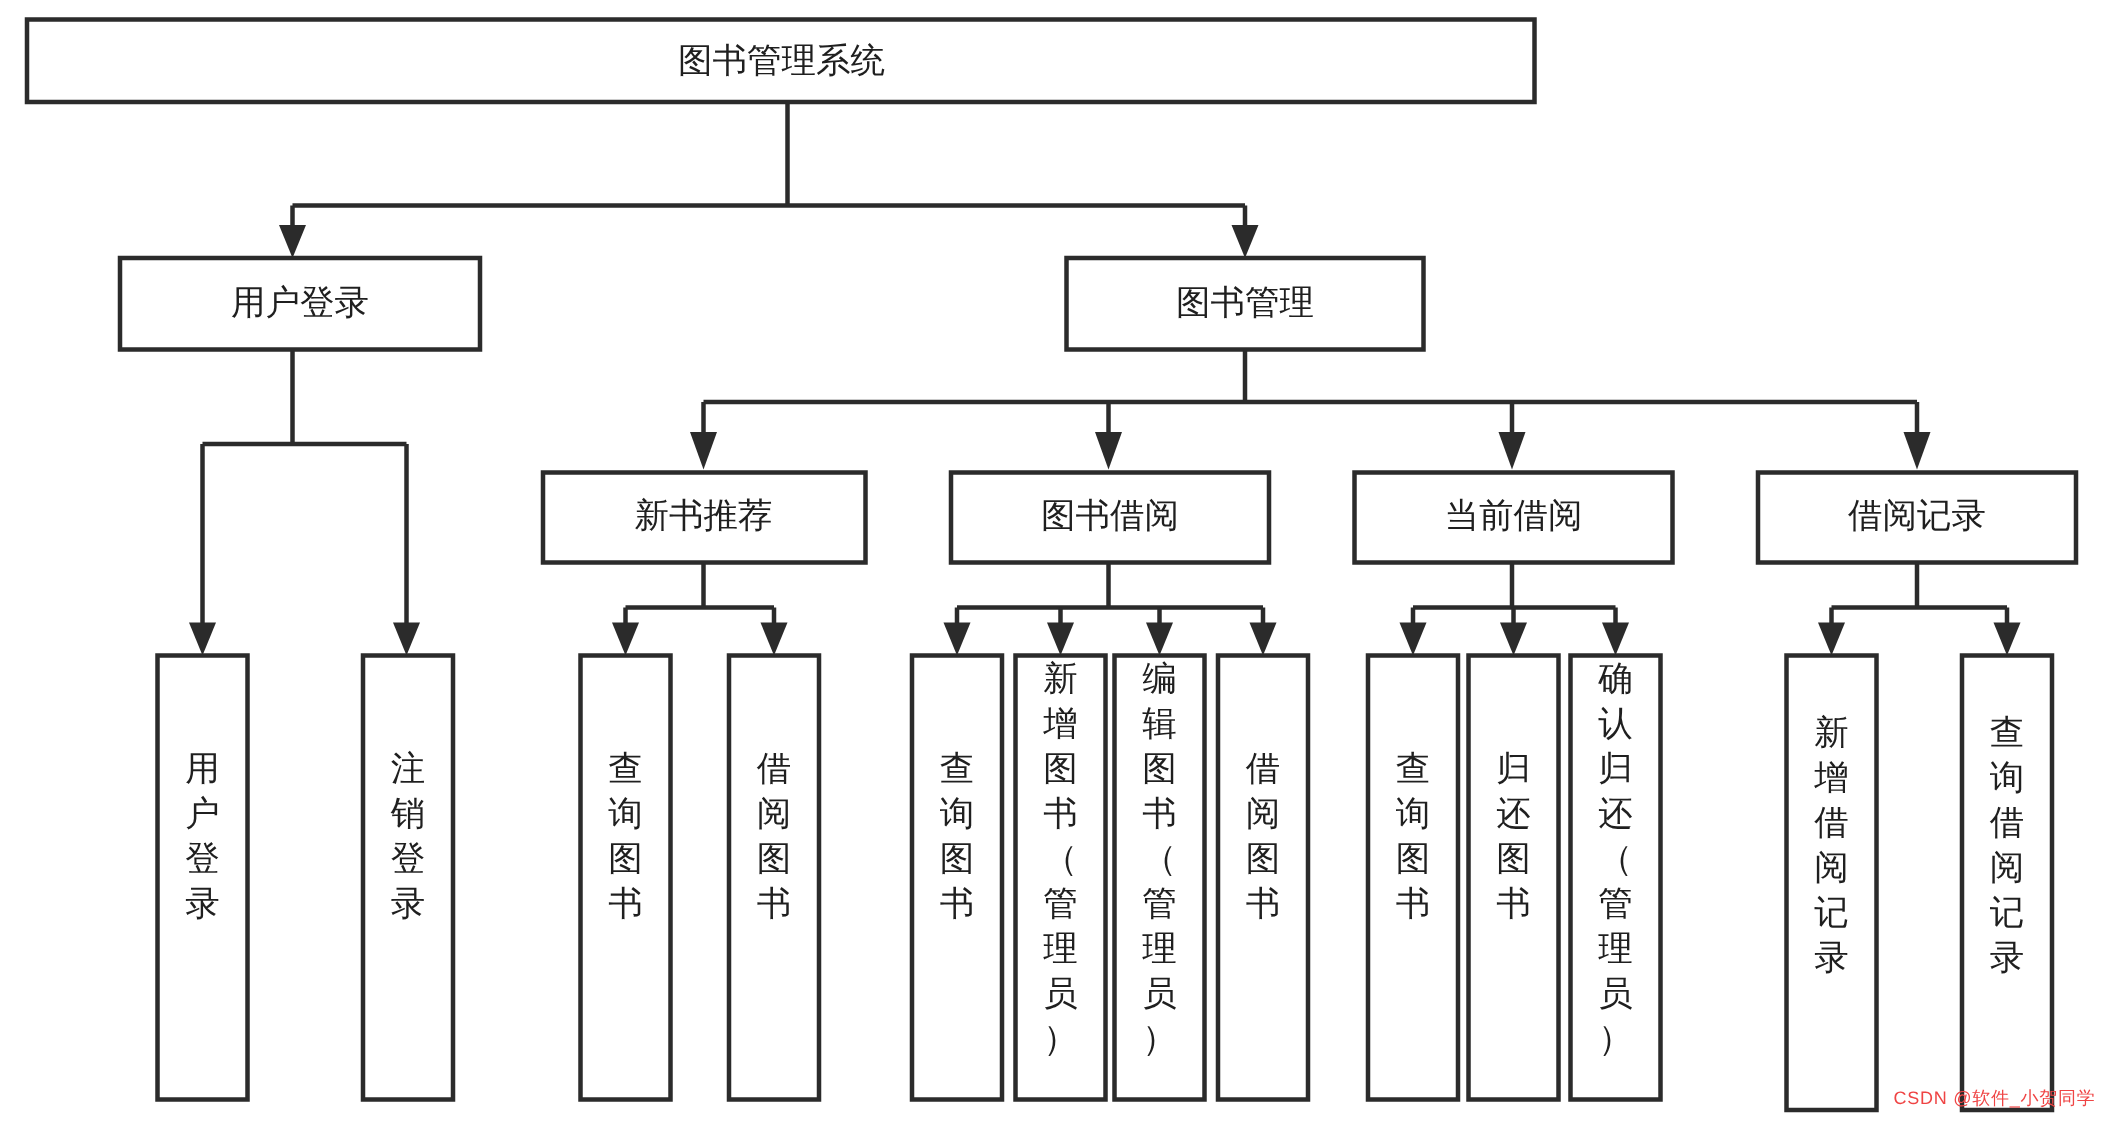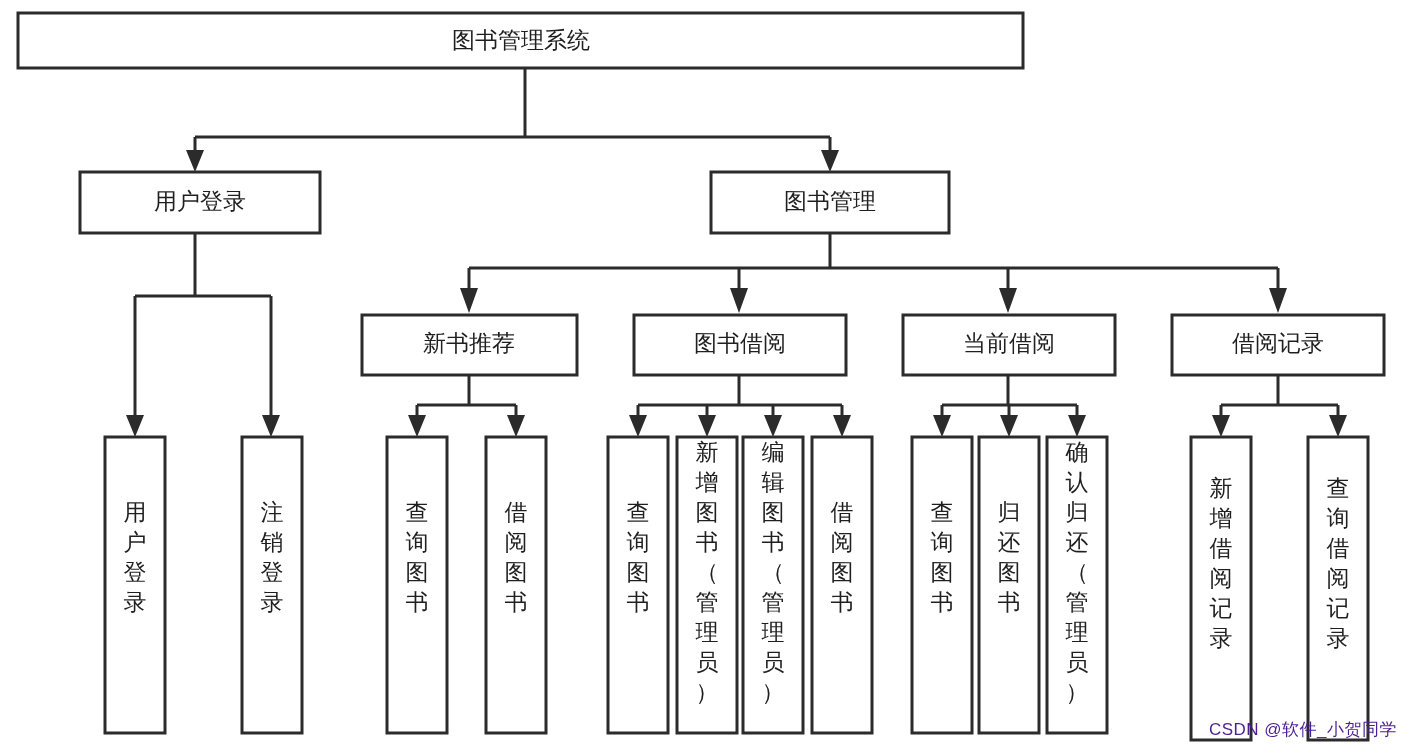--- a/index.html
+++ b/index.html
@@ -52,22 +52,22 @@
     font-family: "Liberation Sans", "DejaVu Sans", sans-serif;
     font-size: 23px;
     fill: #1f1f1f;
     text-anchor: middle;
   }
   .watermark {
     position: absolute;
     right: 8px;
     bottom: 6px;
     font-family: "Liberation Sans", "DejaVu Sans", sans-serif;
-    font-size: 17px;
-    color: #4c1d95;
+    font-size: 12px;
+    color: #ef4444;
     letter-spacing: 0.5px;
     white-space: nowrap;
     pointer-events: none;
   }
 </style>
 </head>
 <body>
 
 <div id="diagram-root">
 

